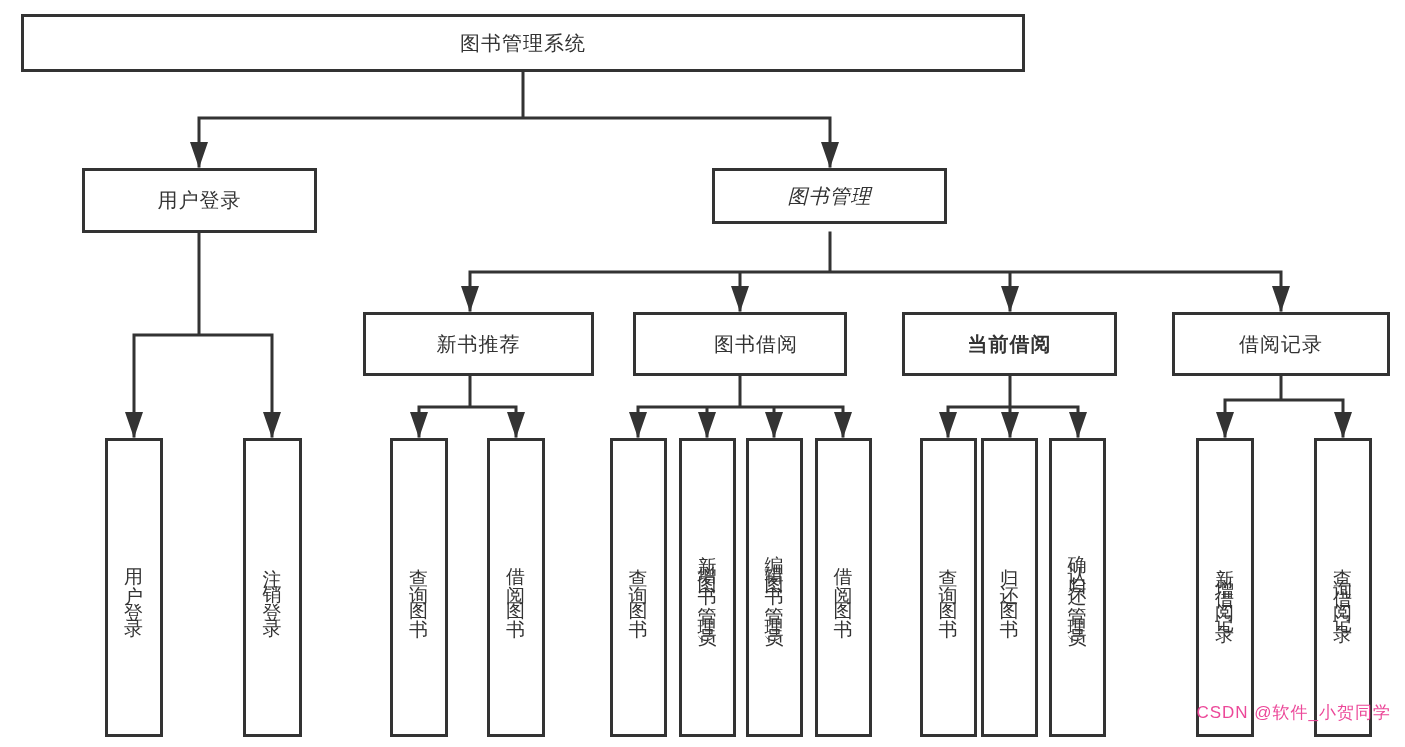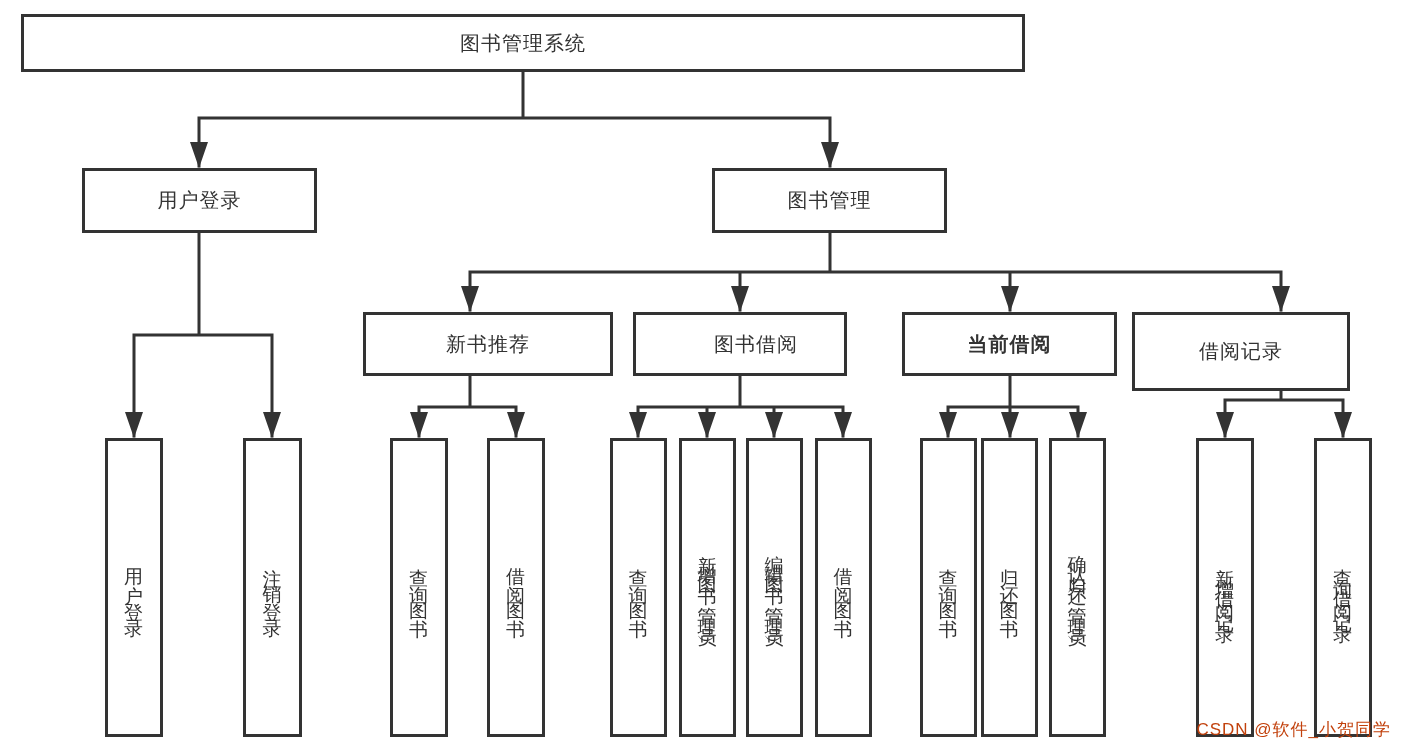--- a/index.html
+++ b/index.html
@@ -38,23 +38,23 @@
     text-orientation: mixed;
     font-size: 19px;
     line-height: 1;
   }
   .ls4 { letter-spacing: 0.9em; }
   .ls6 { letter-spacing: 0.6em; }
   .ls9 { letter-spacing: 0.55em; }
   #watermark {
     position: absolute;
     right: 14px;
-    bottom: 6px;
+    bottom: 23px;
     font-size: 17px;
-    color: #c2410c;
+    color: #ec4899;
     letter-spacing: 1px;
     white-space: nowrap;
   }
 </style>
 </head>
 <body>
 
 <div id="canvas">
 
   <svg id="connectors" viewBox="0 0 1405 747" xmlns="http://www.w3.org/2000/svg">
@@ -84,26 +84,26 @@
       M939,412 L957,412 L948,438 Z
       M1001,412 L1019,412 L1010,438 Z
       M1069,412 L1087,412 L1078,438 Z
       M1216,412 L1234,412 L1225,438 Z
       M1334,412 L1352,412 L1343,438 Z"></path>
   </svg>
 
   <div class="box h" style="left:21px; top:14px; width:1004px; height:58px;">图书管理系统</div>
 
   <div class="box h" style="left:82px; top:168px; width:235px; height:65px;">用户登录</div>
-  <div class="box h" style="left:712px; top:168px; width:235px; height:65px;">图书管理</div>
+  <div class="box h" style="left:712px; top:168px; width:235px; height:56px;font-style:italic;">图书管理</div>
 
-  <div class="box h" style="left:363px; top:312px; width:250px; height:64px;">新书推荐</div>
+  <div class="box h" style="left:363px; top:312px; width:231px; height:64px;">新书推荐</div>
   <div class="box h" style="left:633px; top:312px; width:214px; height:64px;padding-left:32px;">图书借阅</div>
   <div class="box h" style="left:902px; top:312px; width:215px; height:64px;font-weight:bold;">当前借阅</div>
-  <div class="box h" style="left:1132px; top:312px; width:218px; height:79px;">借阅记录</div>
+  <div class="box h" style="left:1172px; top:312px; width:218px; height:64px;">借阅记录</div>
 
   <div class="box v ls4" style="left:105px; top:438px; width:58px; height:299px;">用户登录</div>
   <div class="box v ls4" style="left:243px; top:438px; width:59px; height:299px;">注销登录</div>
 
   <div class="box v ls4" style="left:390px; top:438px; width:58px; height:299px;">查询图书</div>
   <div class="box v ls4" style="left:487px; top:438px; width:58px; height:299px;">借阅图书</div>
 
   <div class="box v ls4" style="left:610px; top:438px; width:57px; height:299px;">查询图书</div>
   <div class="box v ls9" style="left:679px; top:438px; width:57px; height:299px;">新增图书（管理员）</div>
   <div class="box v ls9" style="left:746px; top:438px; width:57px; height:299px;">编辑图书（管理员）</div>

